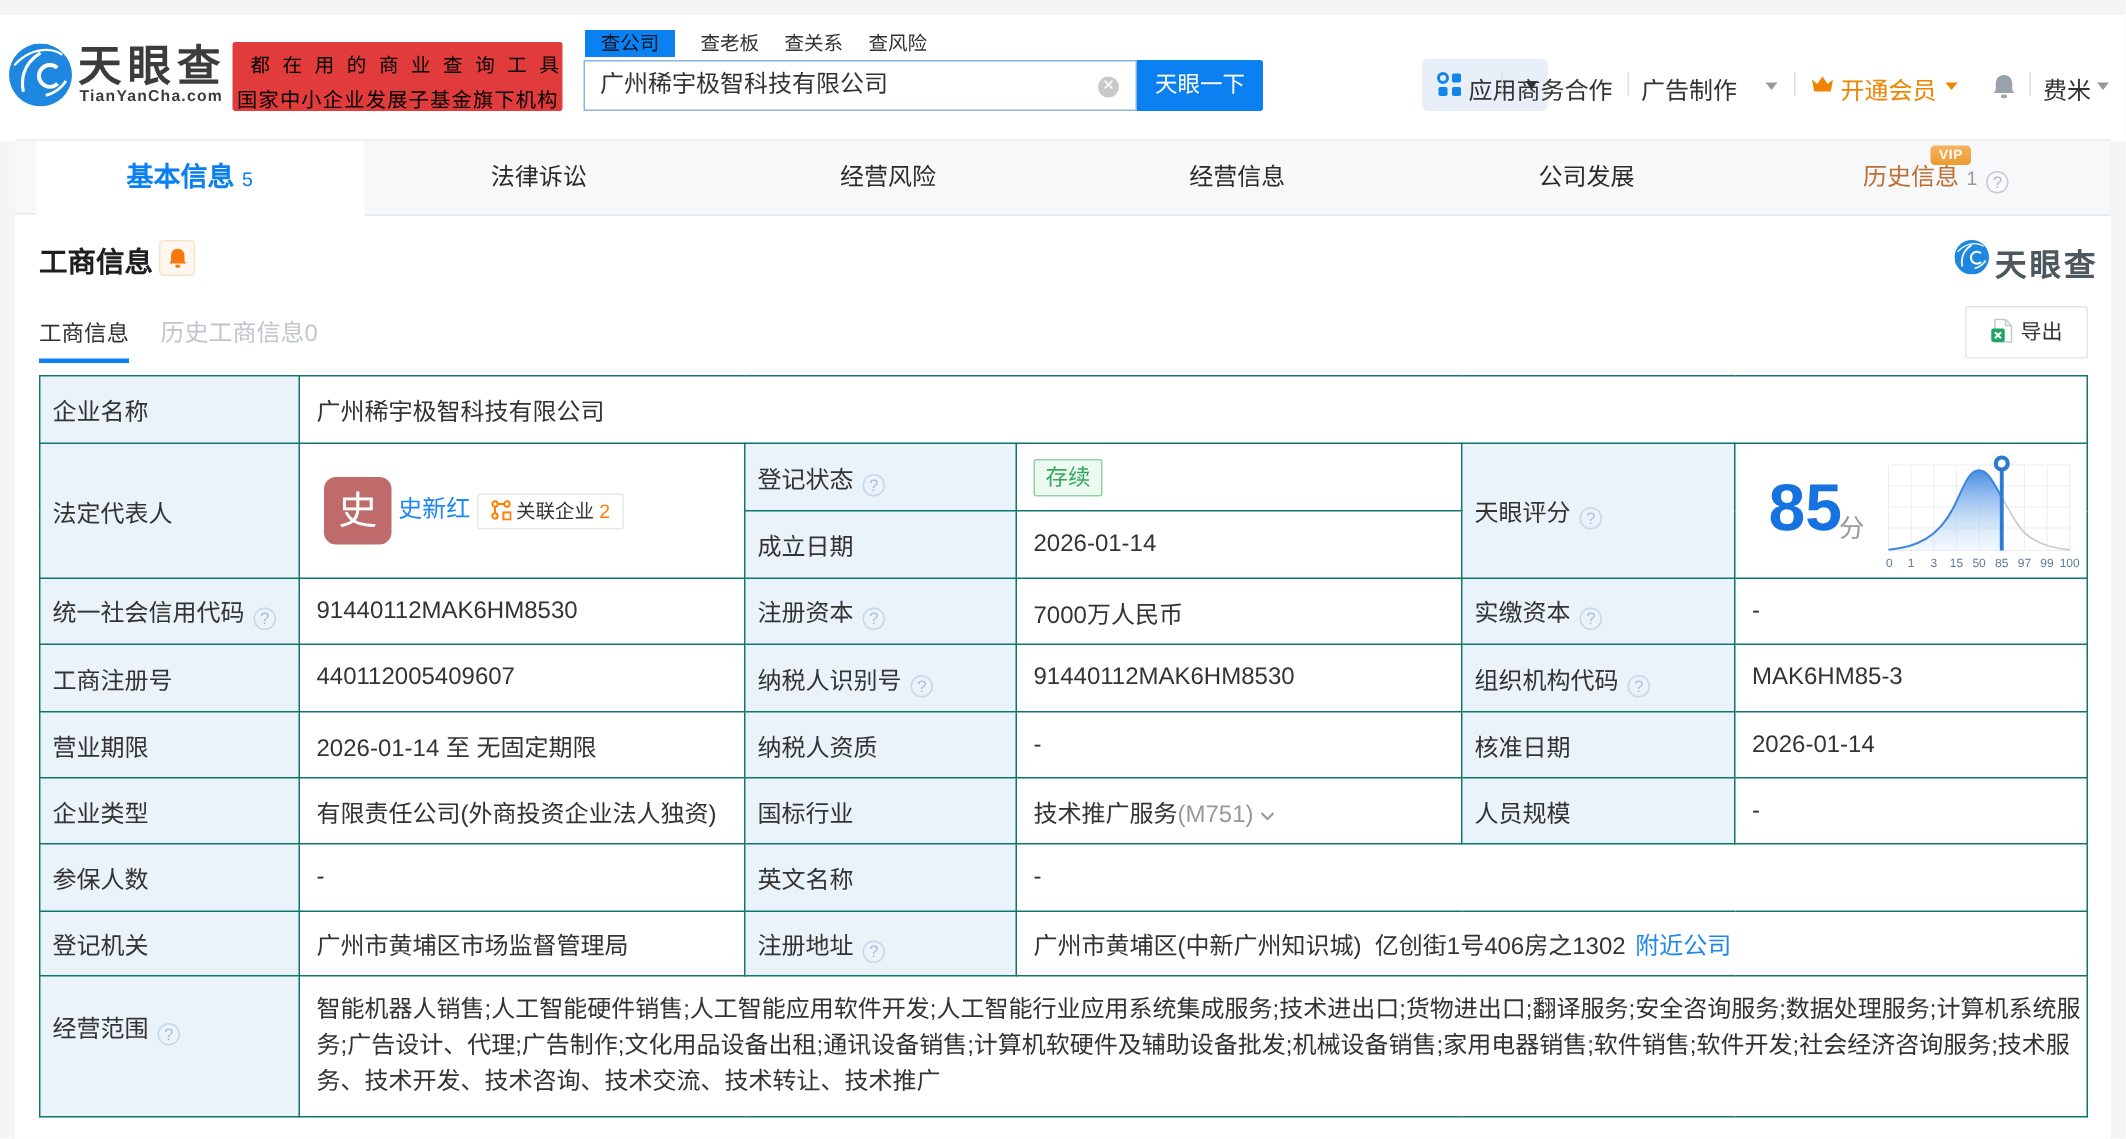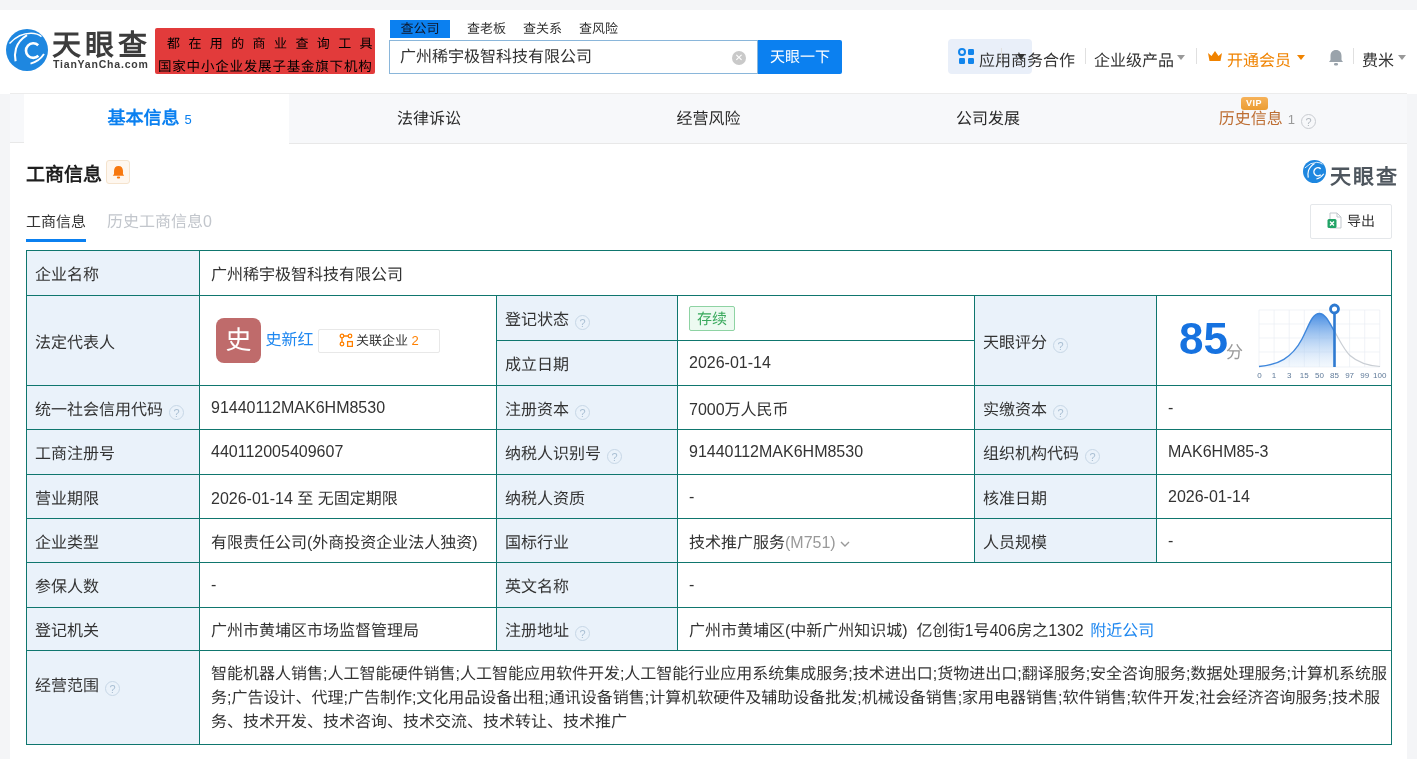--- a/index.html
+++ b/index.html
@@ -50,21 +50,21 @@
 #export{position:absolute;left:1300px;top:60px;width:82px;height:35px;border:1px solid #e4e7ea;border-radius:2px;font-size:14px;color:#333;text-align:center;line-height:33px;}
 
 #tbl{position:absolute;left:16px;top:106px;border-collapse:collapse;table-layout:fixed;width:1365px;}
 #tbl td{border:1px solid #0f766e;font-size:16px;color:#333;padding:0 0 0 11px;vertical-align:middle;}
 #tbl td.lb{background:#eaf2fa;padding-left:8px;}
 .qm{display:inline-block;width:15px;height:15px;border:1px solid #c7d7e6;border-radius:50%;color:#a9bfd3;font-size:11px;line-height:14px;text-align:center;margin-left:6px;vertical-align:-2px;background:transparent;}
 .gray{color:#999;}
 a.blue{color:#1e87f0;text-decoration:none;}
 .tag-green{display:inline-block;height:25px;line-height:23px;padding:0 7px;background:#edfaf1;border:1px solid #8ed3a3;border-radius:2px;color:#39a95c;font-size:15px;}
 .avatar{display:inline-block;width:45px;height:45px;background:#bf6b6b;border-radius:8px;color:#fff;font-size:26px;line-height:45px;text-align:center;vertical-align:middle;}
-.tag-rel{display:inline-block;height:24px;line-height:22px;border:1px solid #e8e8e8;border-radius:2px;padding:0 20px;font-size:13px;color:#333;vertical-align:middle;background:#fff;}
+.tag-rel{display:inline-block;height:24px;line-height:22px;border:1px solid #e8e8e8;border-radius:2px;padding:0 8px;font-size:13px;color:#333;vertical-align:middle;background:#fff;}
 .score-num{font-size:44px;font-weight:bold;color:#1672e0;letter-spacing:0;}
 .score-fen{font-size:17px;color:#999;}
 </style>
 </head>
 <body>
 
 <div id="header">
   <svg class="abs" style="left:6px;top:19px" width="42" height="42" viewBox="0 0 42 42">
     <circle cx="21" cy="21" r="21" fill="#1e87e0"></circle>
     <path d="M3.5 14.5 Q13 4.3 25 4.3 Q31.5 4.4 35.5 7.6" stroke="#fff" stroke-width="1.5" fill="none"></path>
@@ -88,21 +88,21 @@
       <rect x="10" y="1" width="6" height="6" rx="1.2" fill="#1285ec"></rect>
       <rect x="1" y="10" width="6" height="6" rx="1.2" fill="#1285ec"></rect>
       <rect x="10" y="10" width="6" height="6" rx="1.2" fill="#1285ec"></rect>
     </svg>
     <span class="t">应用</span>
       <span class="c"></span>
   </div>
   <div class="hdiv" style="left:1001px"></div>
   <div class="hmenu" style="left:1011px">商务合作</div>
   <div class="hdiv" style="left:1085px"></div>
-  <div class="hmenu" style="left:1094px">企业级产品</div>
+  <div class="hmenu" style="left:1094px">广告制作</div>
   <span class="caret-g" style="left:1177px;top:45px"></span>
   <div class="hdiv" style="left:1196px"></div>
   <svg class="abs" style="left:1207px;top:40px" width="16" height="14" viewBox="0 0 16 14">
     <path d="M1 3 L4.5 6 L8 1 L11.5 6 L15 3 L13.5 11 L2.5 11 Z" fill="#f08300"></path>
   </svg>
   <div class="hmenu" style="left:1227px;color:#f08300;font-size:16px;">开通会员</div>
   <span class="caret-g" style="left:1297px;top:45px;border-top-color:#f08300"></span>
   <svg class="abs" style="left:1328px;top:39px" width="16" height="17" viewBox="0 0 16 17">
     <path d="M8 1 C11.5 1 13.5 3.5 13.5 7 L13.5 11 L15 13 L1 13 L2.5 11 L2.5 7 C2.5 3.5 4.5 1 8 1 Z" fill="#9aa3ab"></path>
     <rect x="6" y="14" width="4" height="2.5" rx="1.2" fill="#9aa3ab"></rect>
@@ -110,20 +110,21 @@
   <div class="hdiv" style="left:1353px"></div>
   <div class="hmenu" style="left:1362px;font-size:16px;">费米</div>
   <span class="caret-g" style="left:1398px;top:45px"></span>
 </div>
 
 <div id="navpatch"></div>
 <div id="nav">
   <div class="tab act">基本信息<span class="cnt">5</span></div>
   <div class="tab">法律诉讼</div>
   <div class="tab">经营风险</div>
+  <div class="tab">经营信息</div>
   <div class="tab">公司发展</div>
   <div class="tab his">历史信息<span class="cnt gray">1</span><span class="qm" style="border-color:#c9ccd1;color:#b4bac0;">?</span>
     <span style="position:absolute;left:113px;top:3px;width:27px;height:13px;background:linear-gradient(180deg,#f6b25a,#eb9c32);border-radius:3px;color:#fff;font-size:9px;font-weight:bold;line-height:13px;text-align:center;letter-spacing:0.5px;">VIP</span>
   </div>
 </div>
 
 <div id="card">
   <div id="sec-title">工商信息</div>
   <div id="bellbox">
     <svg width="13" height="14" viewBox="0 0 16 17" style="margin-top:4px">

